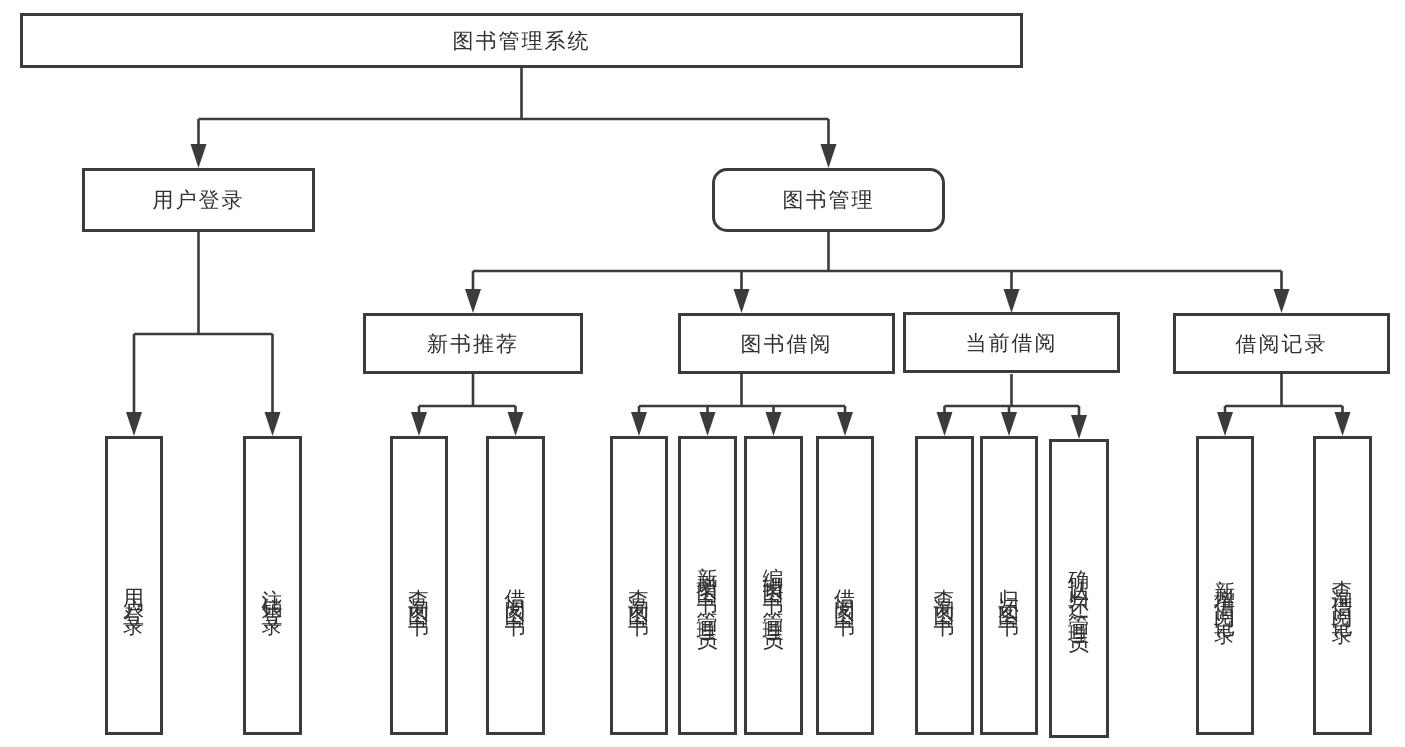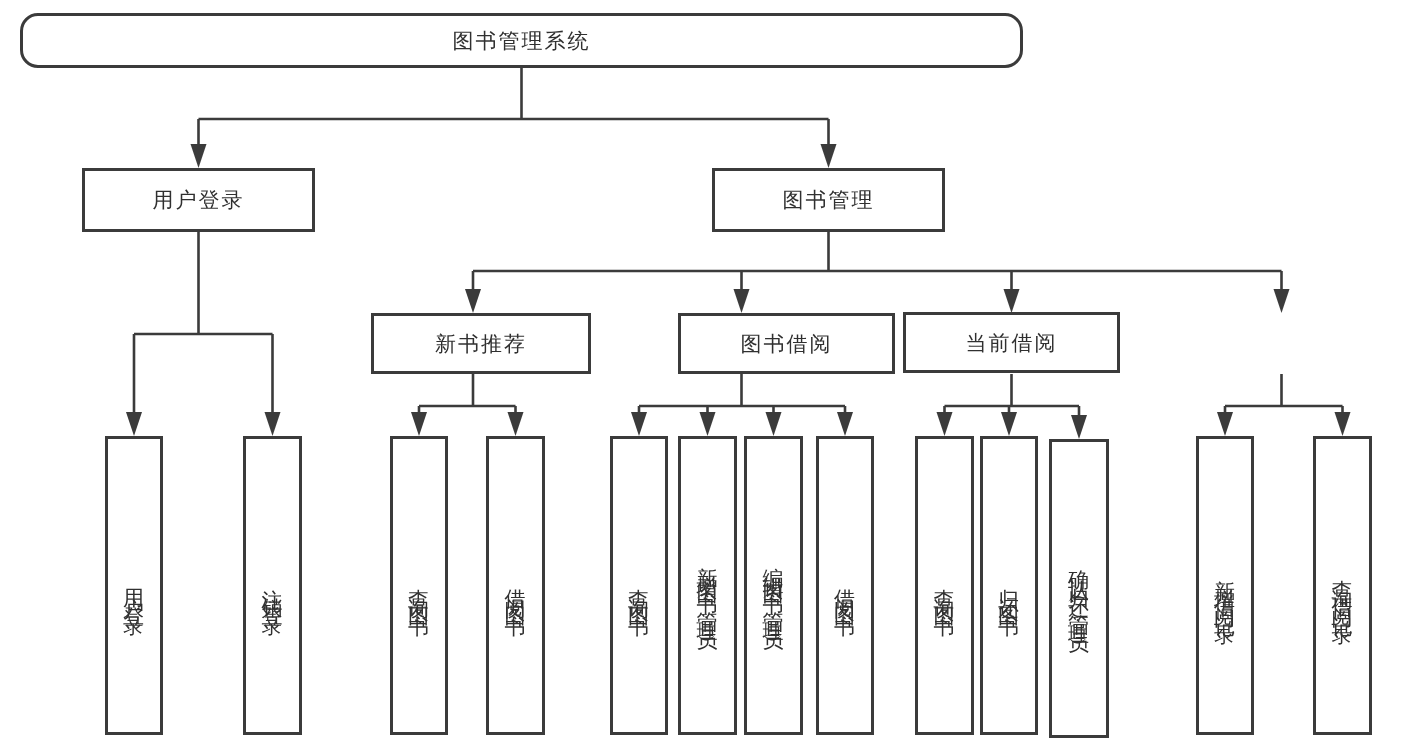--- a/index.html
+++ b/index.html
@@ -99,39 +99,42 @@
       <polygon points="1071,415 1087,415 1079,439"></polygon>
     </g>
 
     <g>
       <path d="M1281.5 374 V406 M1225 406 H1342.5 M1225 406 V418 M1342.5 406 V418"></path>
       <polygon points="1217,412 1233,412 1225,436"></polygon>
       <polygon points="1334.5,412 1350.5,412 1342.5,436"></polygon>
     </g>
   </svg>
 
-  <div class="node h" style="left:20px; top:13px; width:1003px; height:55px;border-radius:18px;">
+  <div class="node h" style="left:20px; top:13px; width:1003px; height:55px;">
     <span>图书管理系统</span>
   </div>
 
   <div class="node h" style="left:82px; top:168px; width:233px; height:64px;">
     <span>用户登录</span>
   </div>
-  <div class="node h" style="left:712px; top:168px; width:233px; height:64px;">
+  <div class="node h" style="left:712px; top:168px; width:233px; height:64px;border-radius:15px;">
     <span>图书管理</span>
   </div>
 
-  <div class="node h" style="left:363px; top:313px; width:220px; height:61px;margin-left:8px;">
+  <div class="node h" style="left:363px; top:313px; width:220px; height:61px;">
     <span>新书推荐</span>
   </div>
   <div class="node h" style="left:633px; top:313px; width:217px; height:61px;margin-left:45px;">
     <span>图书借阅</span>
   </div>
   <div class="node h" style="left:903px; top:312px; width:217px; height:61px;">
     <span>当前借阅</span>
+  </div>
+  <div class="node h" style="left:1173px; top:313px; width:217px; height:61px;">
+    <span>借阅记录</span>
   </div>
 
   <div class="node v" style="left:105px; top:436px; width:58px; height:299px;">
     <span>用户登录</span>
   </div>
   <div class="node v" style="left:243px; top:436px; width:59px; height:299px;">
     <span>注销登录</span>
   </div>
 
   <div class="node v" style="left:390px; top:436px; width:58px; height:299px;">

